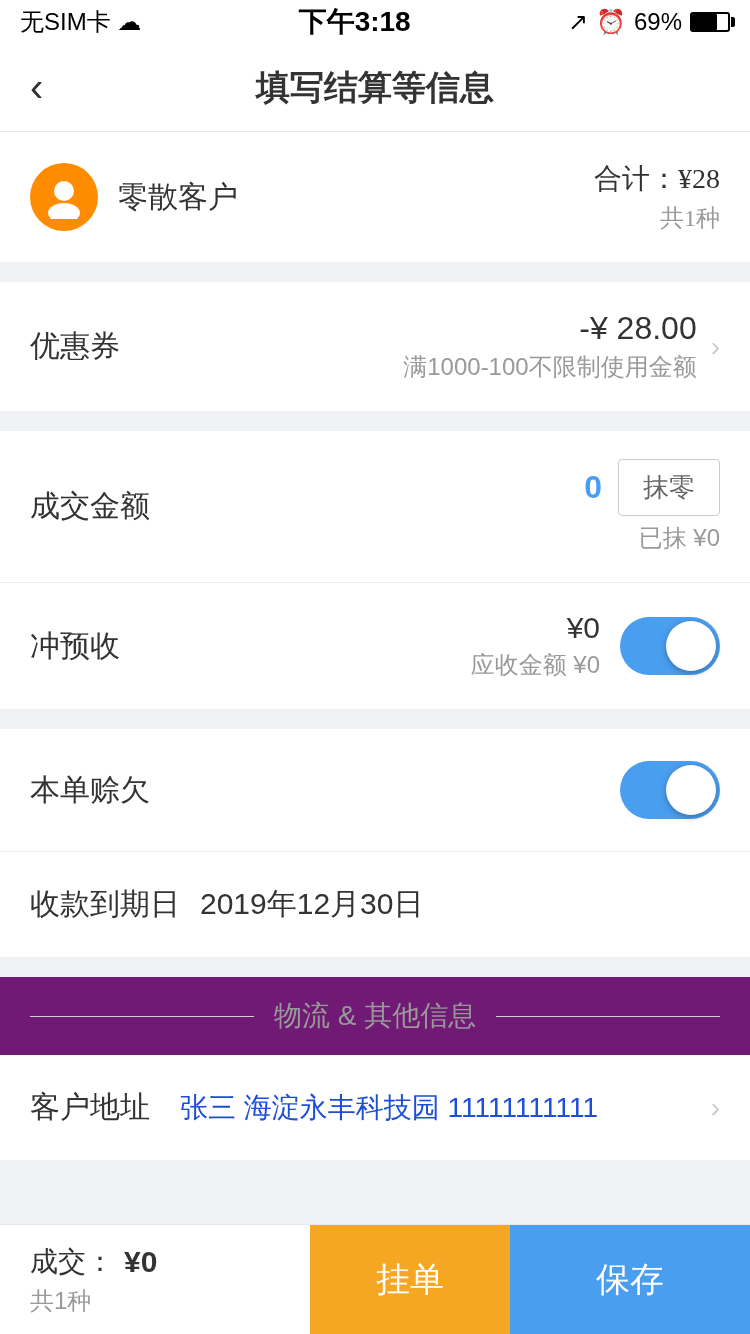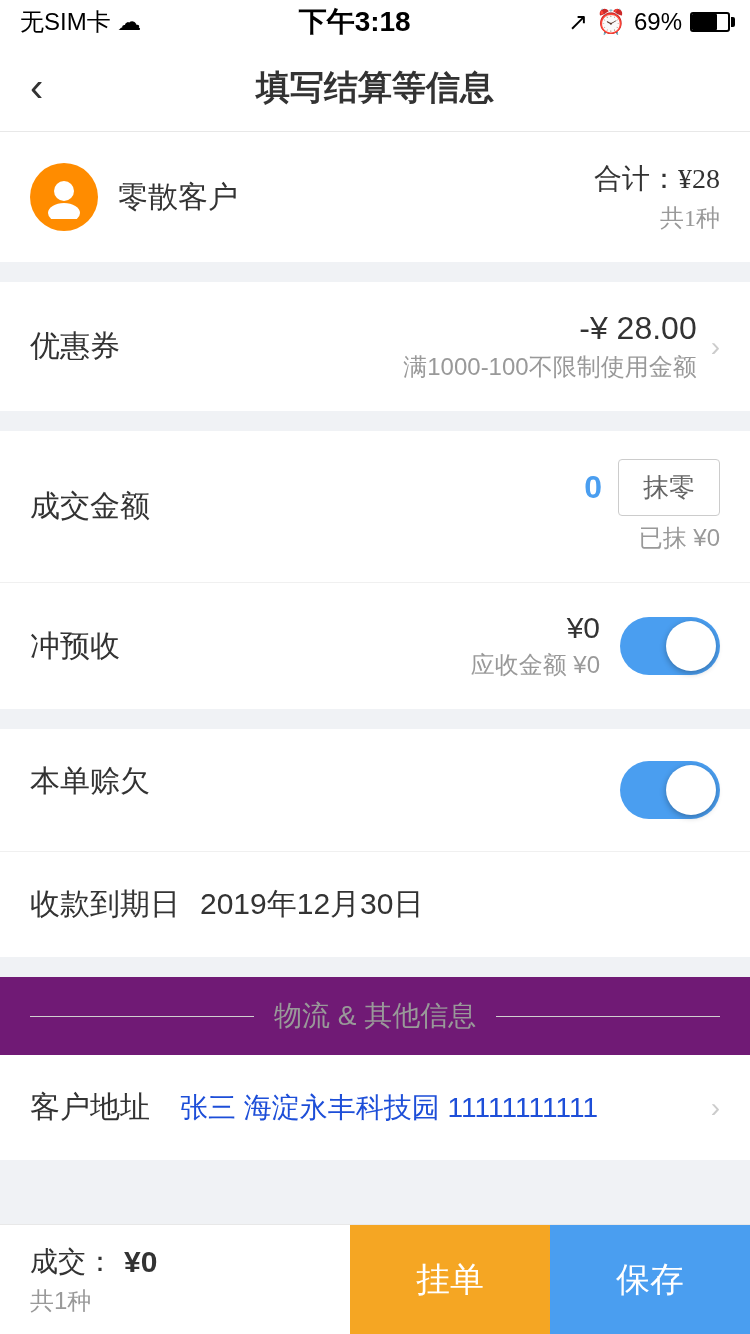--- a/index.html
+++ b/index.html
@@ -168,20 +168,21 @@
       top: 4px;
       right: 4px;
       box-shadow: 0 2px 6px rgba(0,0,0,0.3);
     }
 
     
     .debt-row {
       background: #fff;
       padding: 32px 30px;
       display: flex;
+      align-items: center;
       justify-content: space-between;
       border-bottom: 1px solid #f0f0f0;
     }
     .debt-label { font-size: 30px; color: #333; }
 
     
     .due-date-row {
       background: #fff;
       padding: 32px 30px;
       display: flex;
@@ -244,21 +245,21 @@
       background: #f5a623;
       color: #fff;
       font-size: 34px;
       font-weight: 500;
       display: flex;
       align-items: center;
       justify-content: center;
       cursor: pointer;
     }
     .btn-save {
-      width: 200px;
+      width: 240px;
       height: 110px;
       background: #4a9ef0;
       color: #fff;
       font-size: 34px;
       font-weight: 500;
       display: flex;
       align-items: center;
       justify-content: center;
       cursor: pointer;
     }

